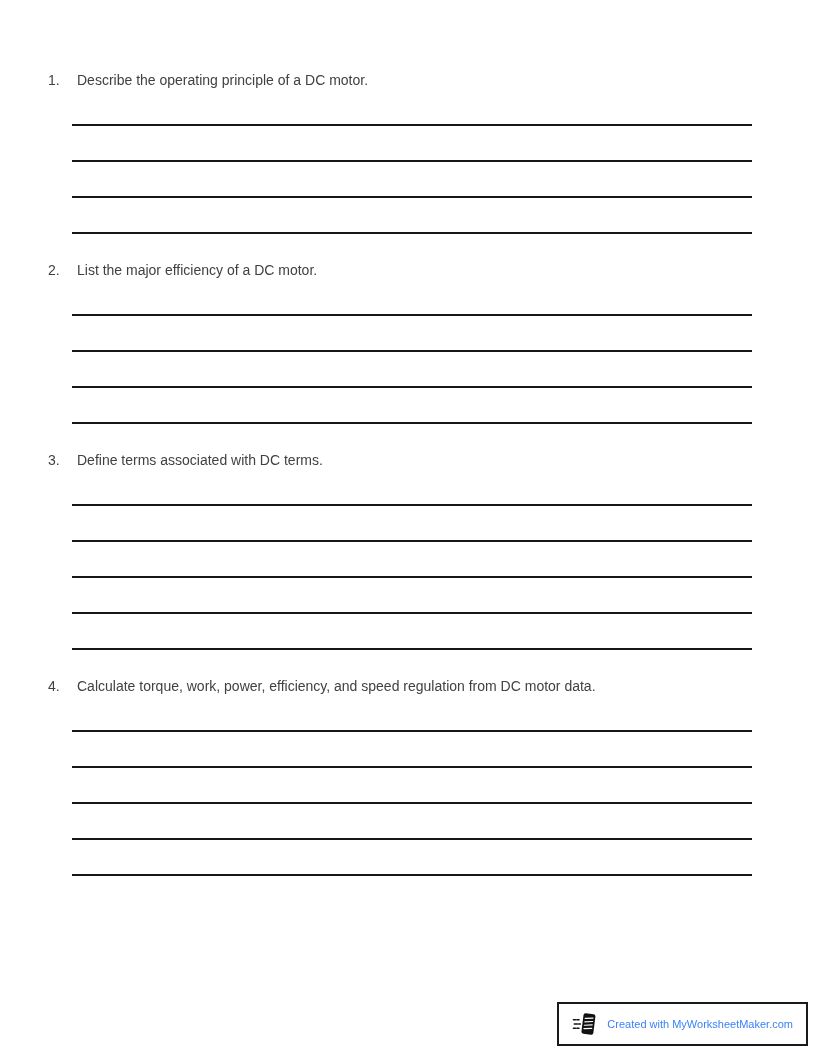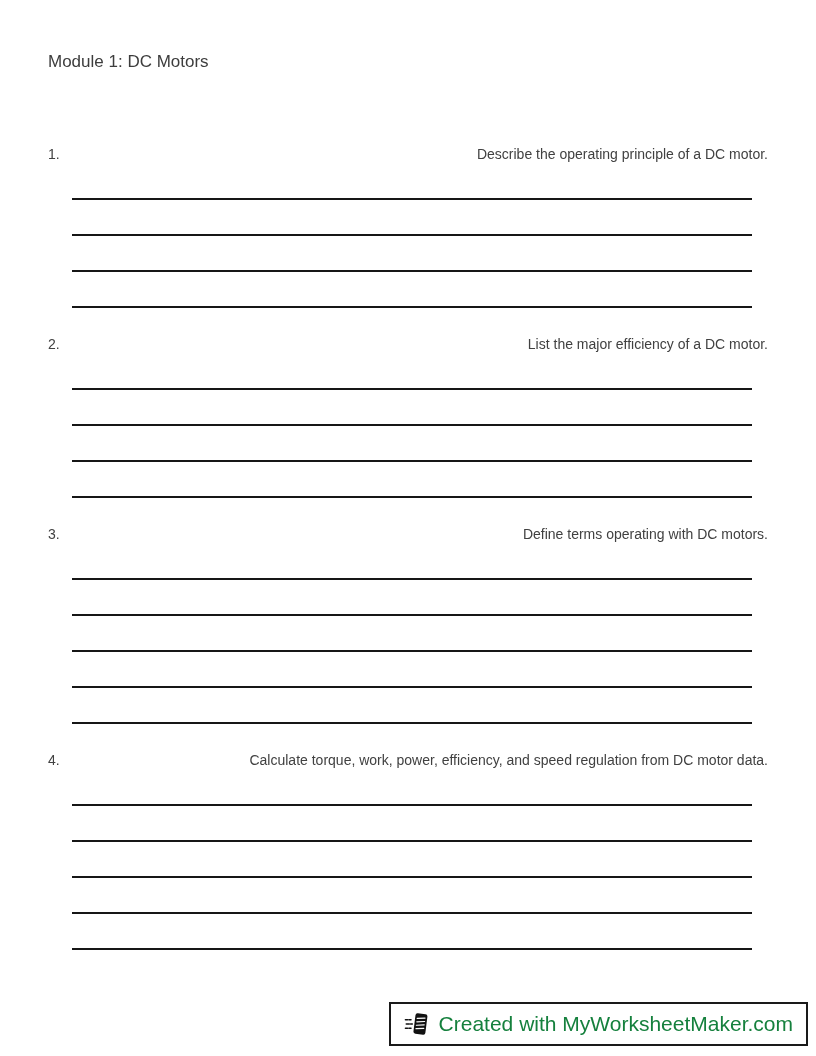--- a/index.html
+++ b/index.html
@@ -32,59 +32,57 @@
     margin-right: 48px;
     font-size: 14px;
     line-height: 20px;
     color: #414141;
   }
   .q-num {
     flex: 0 0 29px;
   }
   .q-text {
     flex: 1;
-    text-align: right;
   }
   .answer-lines {
     margin-left: 72px;
     width: 680px;
   }
   .answer-line {
     height: 36px;
     border-bottom: 2px solid #161616;
   }
   .credit-badge {
     position: absolute;
     right: 8px;
     bottom: 10px;
     display: flex;
     align-items: center;
     gap: 9px;
     border: 2px solid #1a1a1a;
     background: #ffffff;
     padding: 8px 13px;
-    font-size: 21px;
+    font-size: 11px;
     line-height: 20px;
-    color: #15803d;
+    color: #3b82f6;
     text-decoration: none;
     cursor: pointer;
   }
   .logo-icon {
     display: inline-flex;
     width: 26px;
     height: 24px;
     flex: 0 0 auto;
   }
 </style>
 </head>
 <body>
 
 <div class="page">
 
-  <h1 class="title">Module 1: DC Motors</h1>
 
   <div class="questions" id="questions">
       <div class="question">
         <div class="q-row">
           <span class="q-num">1.</span>
           <span class="q-text">Describe the operating principle of a DC motor.</span>
         </div>
         <div class="answer-lines">
           <div class="answer-line"></div>
           <div class="answer-line"></div>
@@ -100,21 +98,21 @@
         <div class="answer-lines">
           <div class="answer-line"></div>
           <div class="answer-line"></div>
           <div class="answer-line"></div>
           <div class="answer-line"></div>
         </div>
       </div>
       <div class="question">
         <div class="q-row">
           <span class="q-num">3.</span>
-          <span class="q-text">Define terms operating with DC motors.</span>
+          <span class="q-text">Define terms associated with DC terms.</span>
         </div>
         <div class="answer-lines">
           <div class="answer-line"></div>
           <div class="answer-line"></div>
           <div class="answer-line"></div>
           <div class="answer-line"></div>
           <div class="answer-line"></div>
         </div>
       </div>
       <div class="question">

